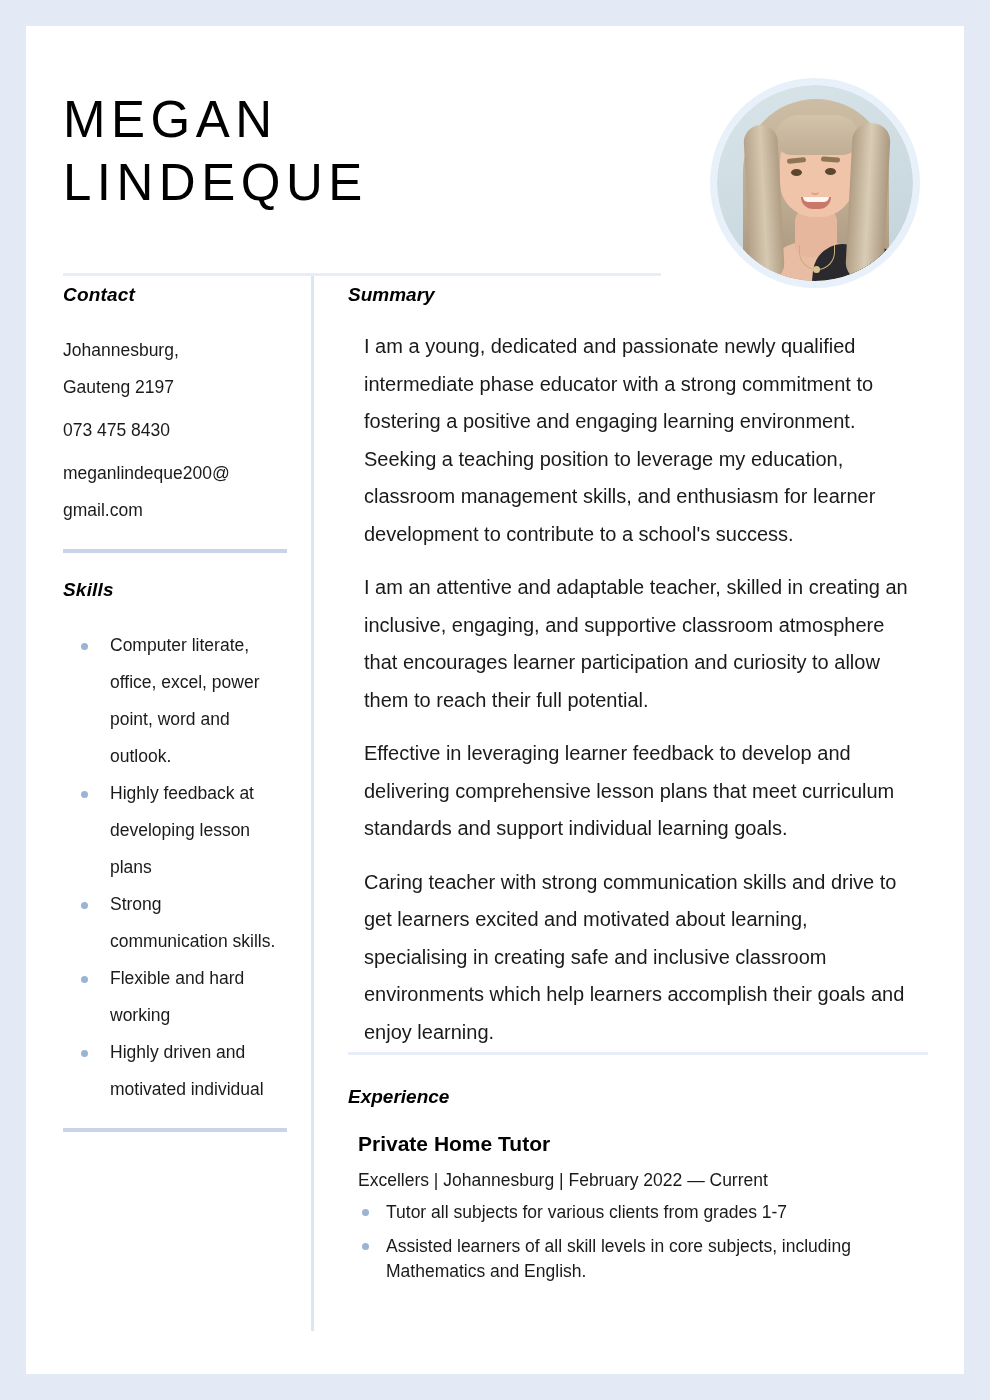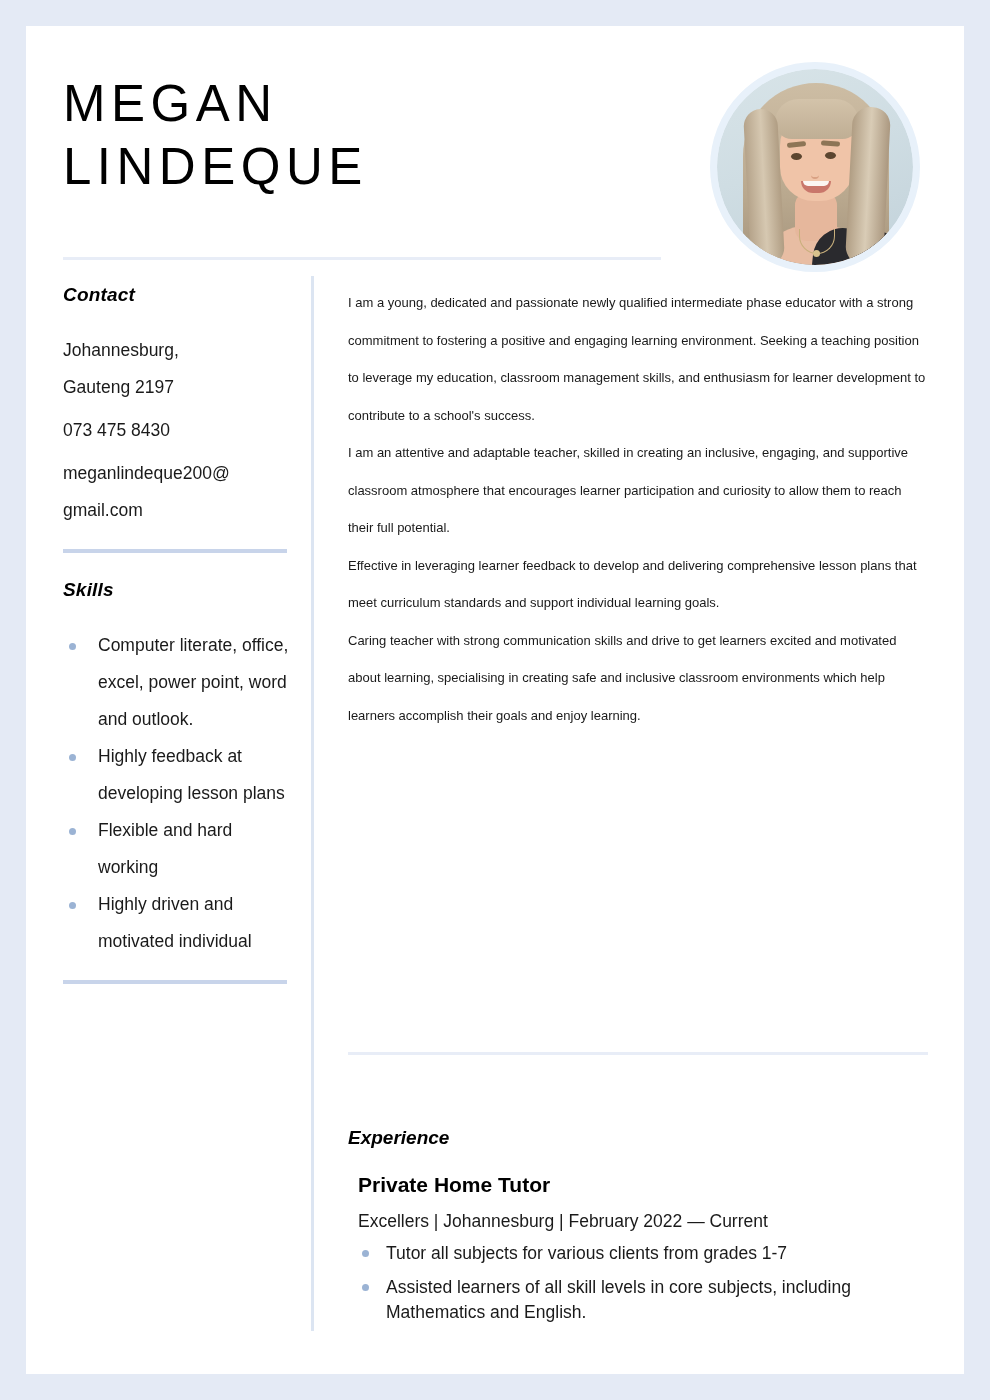--- a/index.html
+++ b/index.html
@@ -20,21 +20,21 @@
     top: 26px;
     width: 938px;
     height: 1348px;
     background: #ffffff;
     overflow: hidden;
   }
 
   
   #header {
     position: absolute;
-    left: 0; top: 0;
+    left: 0; top: 16px;
     width: 926px;
     height: 246px;
   }
   #name-block {
     position: absolute;
     left: 37px;
     top: 46px;
     width: 620px;
   }
   .name-line {
@@ -221,21 +221,21 @@
   }
   .contact-block { margin-bottom: 6px; }
   .side-rule {
     width: 224px;
     height: 4px;
     background: #c8d4ea;
     margin: 20px 0 26px 0;
   }
   ul.skills {
     list-style: none;
-    margin: 1px;
+    margin: 13px;
     padding: 0;
   }
   ul.skills li {
     position: relative;
     padding-left: 34px;
     font-size: 17.5px;
     line-height: 37px;
     color: #1a1a1a;
     margin-bottom: 0px;
   }
@@ -258,39 +258,38 @@
     width: 580px;
   }
   .main-heading {
     font-size: 19px;
     font-weight: bold;
     font-style: italic;
     color: #000;
     margin: 0 0 22px 0;
   }
   .summary-para {
-    font-size: 13px;
+    font-size: 20px;
     line-height: 37.5px;
     color: #1a1a1a;
-    margin: 0;
+    margin: 16px;
   }
   #exp-rule {
     position: absolute;
     left: 322px;
     top: 1026px;
     width: 580px;
     height: 3px;
     background: #e8edf7;
   }
   #experience {
     position: absolute;
     left: 322px;
     top: 1060px;
     width: 580px;
-    margin-top: 41px;
   }
   .job-title {
     font-size: 21px;
     font-weight: bold;
     color: #000;
     margin: 24px 0 0 10px;
   }
   .job-meta {
     font-size: 17.5px;
     color: #1a1a1a;
@@ -375,28 +374,30 @@
       <div class="contact-line">gmail.com</div>
     </div>
 
     <div class="side-rule"></div>
 
     <div class="side-heading">Skills</div>
 
     <ul class="skills">
       <li>Computer literate, office, excel, power point, word and outlook.</li>
       <li>Highly feedback at developing lesson plans</li>
+      <li>Strong communication skills.</li>
       <li>Flexible and hard working</li>
       <li>Highly driven and motivated individual</li>
     </ul>
 
     <div class="side-rule"></div>
   </div>
 
   <div id="main">
+    <div class="main-heading">Summary</div>
     <p class="summary-para">I am a young, dedicated and passionate newly qualified intermediate phase educator with a strong commitment to fostering a positive and engaging learning environment. Seeking a teaching position to leverage my education, classroom management skills, and enthusiasm for learner development to contribute to a school's success.</p>
     <p class="summary-para">I am an attentive and adaptable teacher, skilled in creating an inclusive, engaging, and supportive classroom atmosphere that encourages learner participation and curiosity to allow them to reach their full potential.</p>
     <p class="summary-para">Effective in leveraging learner feedback to develop and delivering comprehensive lesson plans that meet curriculum standards and support individual learning goals.</p>
     <p class="summary-para">Caring teacher with strong communication skills and drive to get learners excited and motivated about learning, specialising in creating safe and inclusive classroom environments which help learners accomplish their goals and enjoy learning.</p>
   </div>
 
   <div id="exp-rule"></div>
 
   <div id="experience">
     <div class="main-heading">Experience</div>

